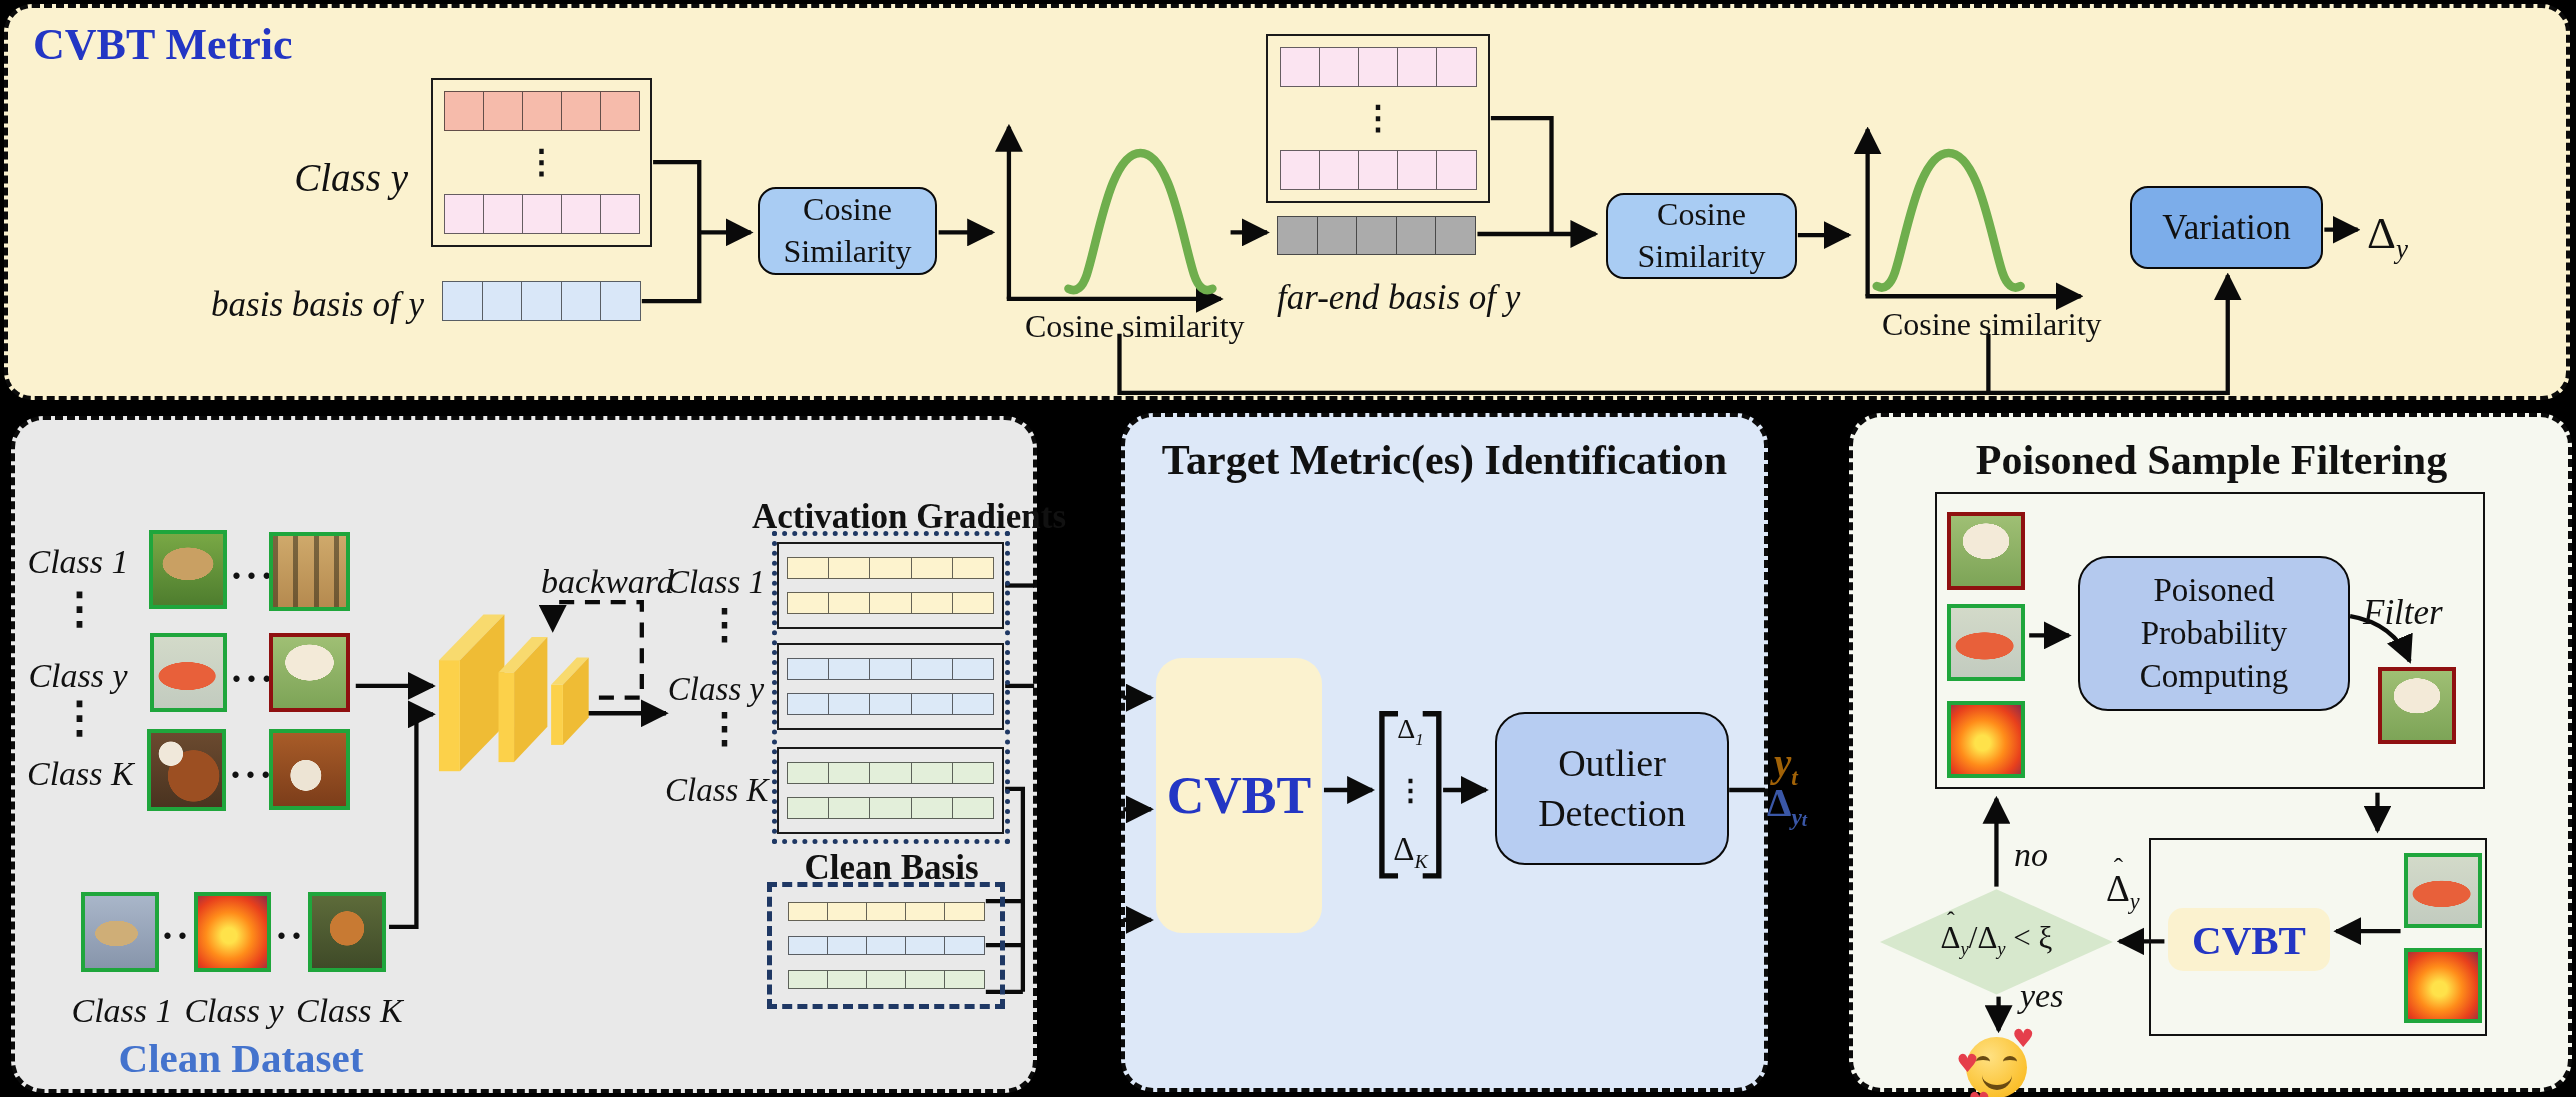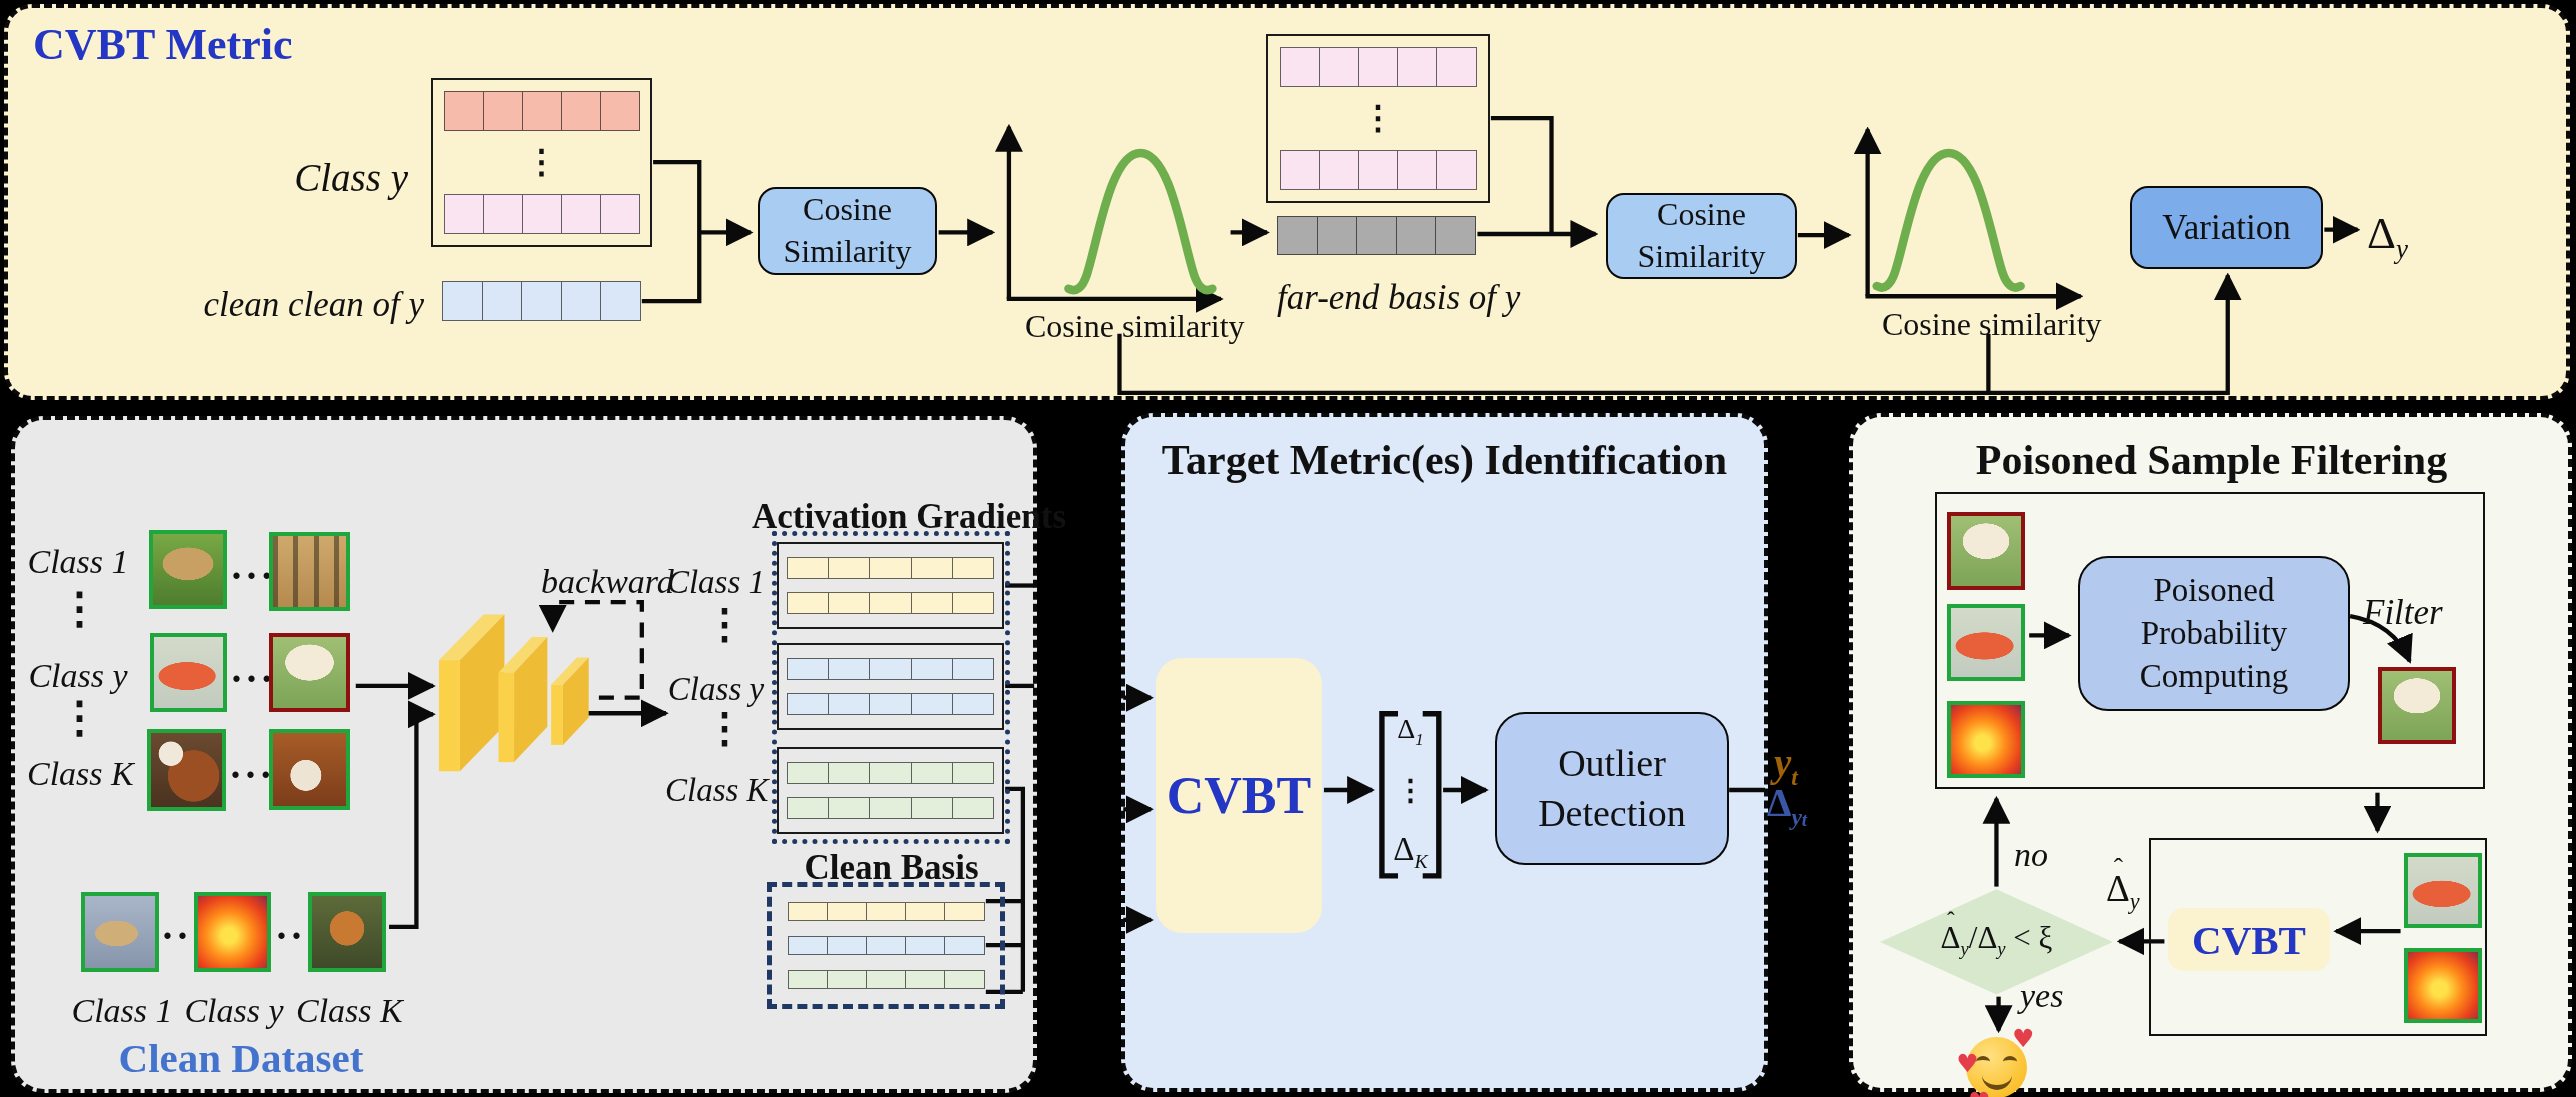--- a/index.html
+++ b/index.html
@@ -155,21 +155,21 @@
     <div class="vdots" style="font-size:33px;">⋮</div>
     <div class="vecrow cellrow" style="width:196px;height:40px;background:#FBE4F1;">
         <i></i>
         <i></i>
         <i></i>
         <i></i>
         <i></i>
       </div>
   </div>
 
-  <div class="abs content ital nowrap" style="left:177px;top:285px;width:247px;text-align:right;font-size:35px;">clean clean of y</div>
+  <div class="abs content ital nowrap" style="left:177px;top:285px;width:247px;text-align:right;font-size:35px;">basis basis of y</div>
   <div class="vecrow cellrow abs content" style="left:442px;top:281px;width:199px;height:40px;background:#D9E7F8;">
       <i></i>
       <i></i>
       <i></i>
       <i></i>
       <i></i>
     </div>
 
   <div class="procbox content" style="left:758px;top:187px;width:179px;height:88px;background:#A9CCF3;border-radius:18px;font-size:32px;">Cosine Similarity</div>
 

